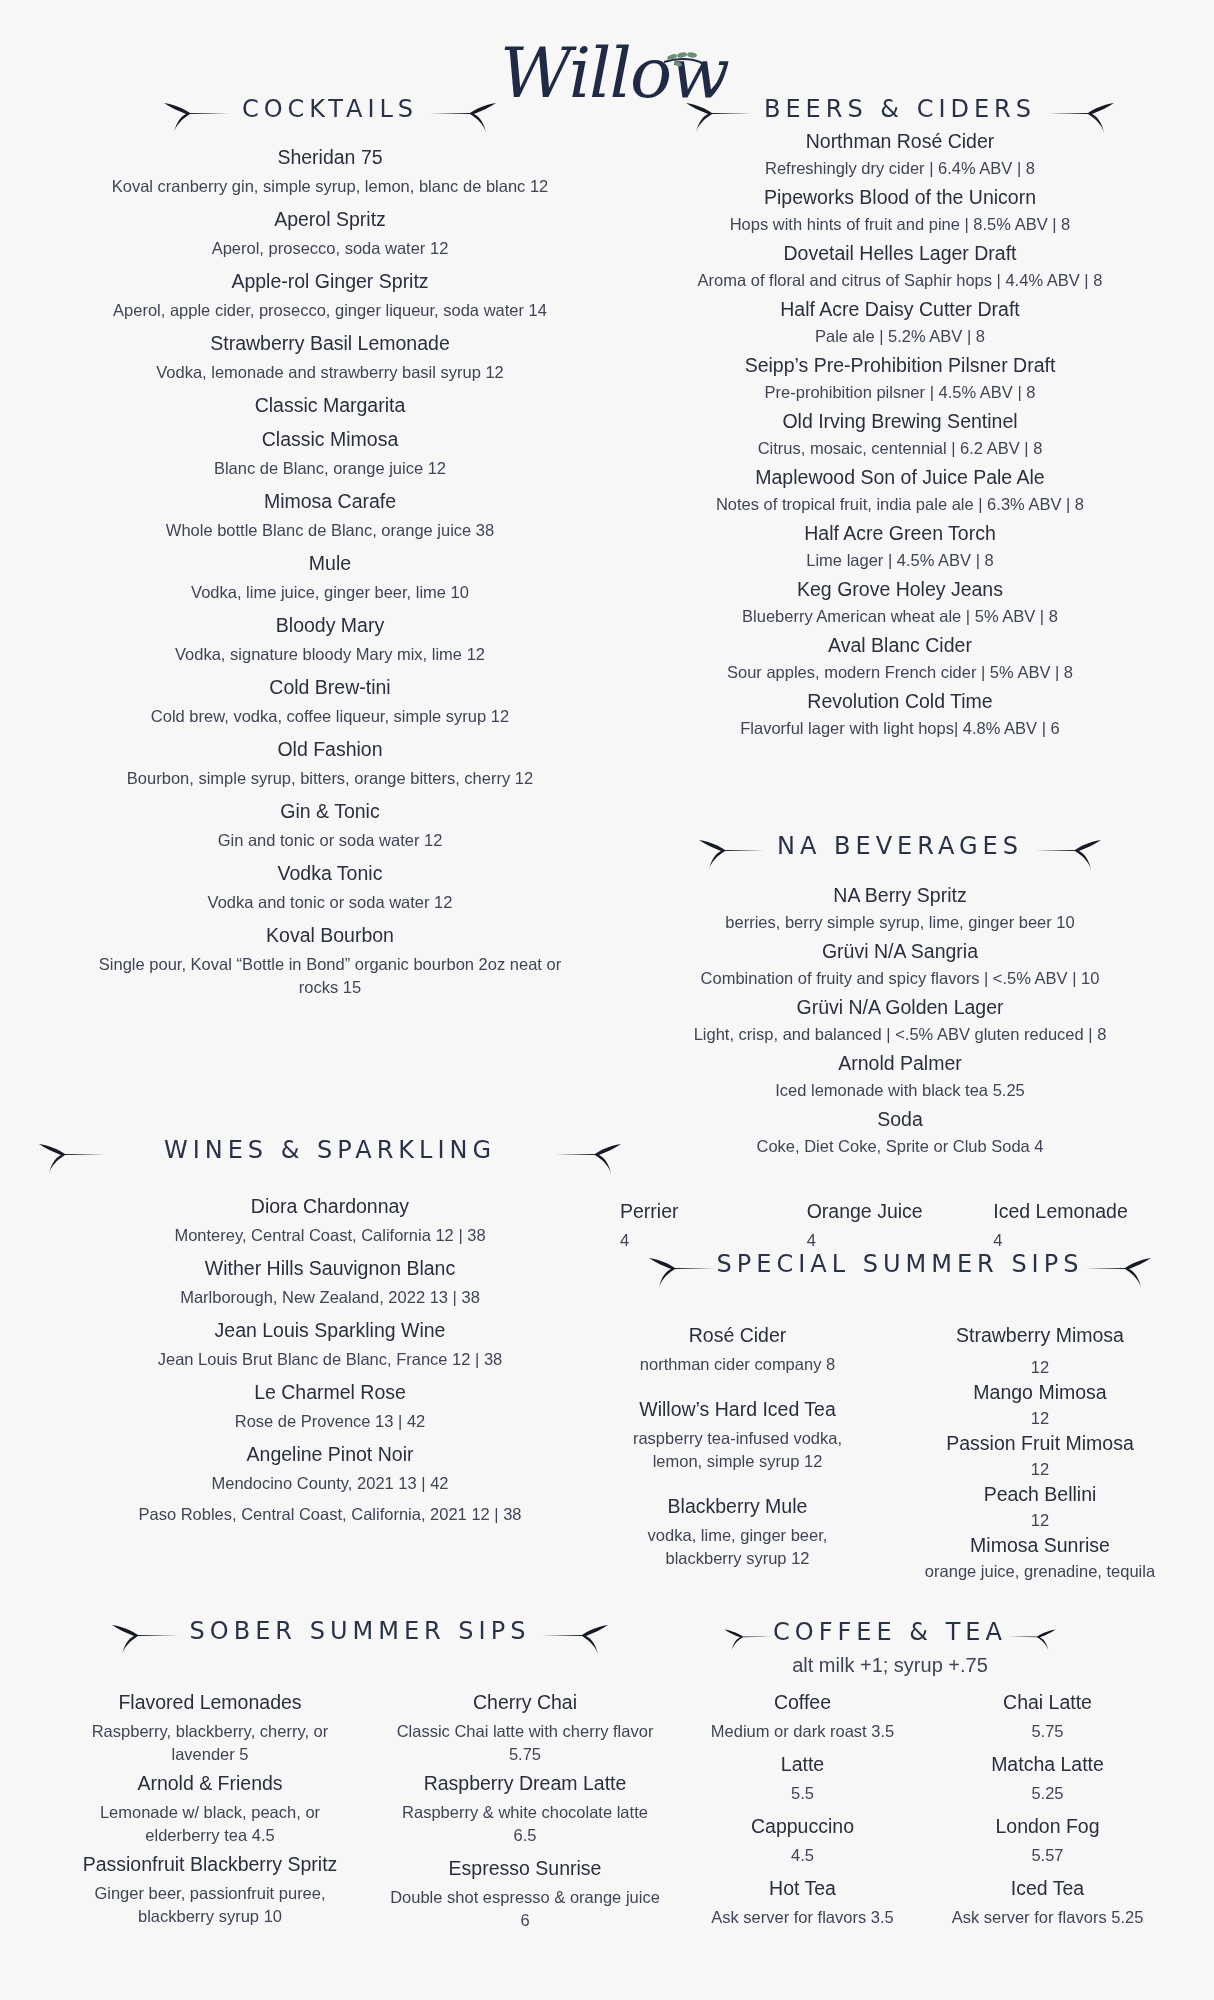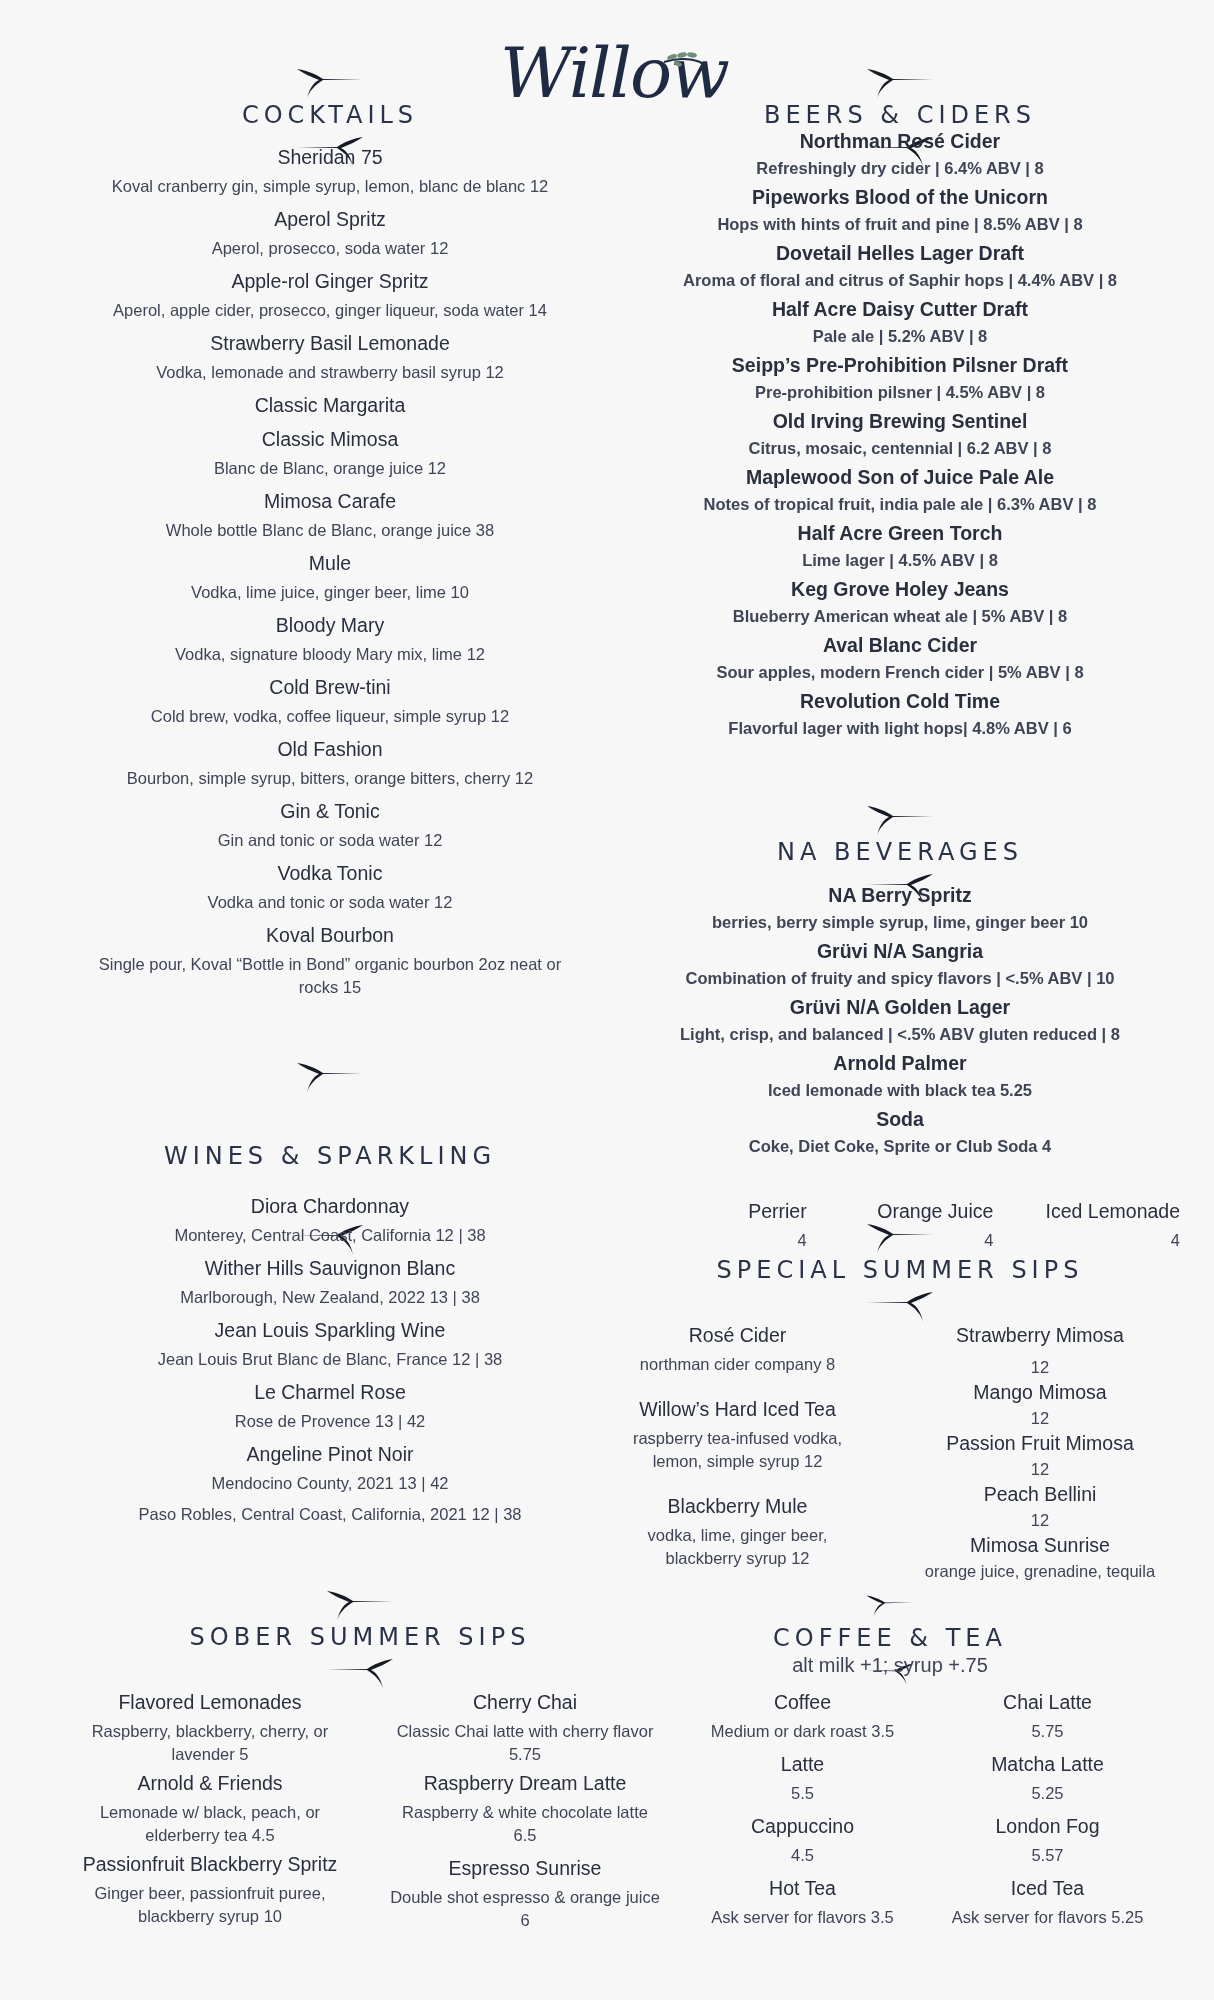--- a/index.html
+++ b/index.html
@@ -8,34 +8,33 @@
     font-family: "Liberation Sans", sans-serif; position: relative; overflow: hidden;
   }
   .abs { position: absolute; }
   .logo {
     position: absolute; left: 500px; top: 28px; width: 220px; height: 90px;
     font-family: "DejaVu Serif", serif; font-style: italic; font-size: 70px;
     color: #1f2a44; letter-spacing: -2px; text-align: center; line-height: 90px;
   }
   .logo-sprig { position: absolute; left: 660px; top: 50px; }
   .sec-title {
-    position: absolute; display: flex; align-items: center; justify-content: center;
+    position: absolute; display: flex; align-items: flex-start; justify-content: center;
     height: 40px;
-    flex-direction: column;
   }
   .sec-title .t {
     font-family: "DejaVu Sans", sans-serif; font-size: 24px; letter-spacing: 5px;
     color: #2a3247; font-weight: 500; padding: 0 10px; white-space: nowrap;
   }
   .orn { width: 70px; height: 40px; flex: none; }
   .col { position: absolute; text-align: center; }
   .item { margin-bottom: 8px; }
   .name { font-size: 19.5px; color: #2a2f3d; line-height: 26px; }
   .desc { font-size: 16.5px; color: #3f4555; line-height: 23px; margin-top: 5px; }
-  .tight .item { margin-bottom: 4px; font-weight: bold; }
+  .tight .item { margin-bottom: 4px; }
   .tight .desc { margin-top: 3px; }
   .sub { font-size: 20px; color: #3f4555; text-align: center; }
   .small-item .desc { margin-top: 2px; }
 </style>
 </head>
 <body>
 
 <svg width="0" height="0" style="position:absolute">
   <defs>
     <symbol id="orn-left" viewBox="0 0 70 40">
@@ -238,21 +237,21 @@
     </div>
   <div class="item">
       <div class="name">Arnold Palmer</div>
       <div class="desc">Iced lemonade with black tea 5.25</div>
     </div>
   <div class="item">
       <div class="name">Soda</div>
       <div class="desc">Coke, Diet Coke, Sprite or Club Soda 4</div>
     </div>
 </div>
-<div class="abs" style="left:620px; top:1198px; width:560px; display:flex; text-align:right;">
+<div class="abs" style="left:620px; top:1198px; width:560px; display:flex; text-align:left;">
   <div style="flex:1">
       <div class="name">Perrier</div>
       <div class="desc">4</div>
     </div>
   <div style="flex:1">
       <div class="name">Orange Juice</div>
       <div class="desc">4</div>
     </div>
   <div style="flex:1">
       <div class="name">Iced Lemonade</div>

